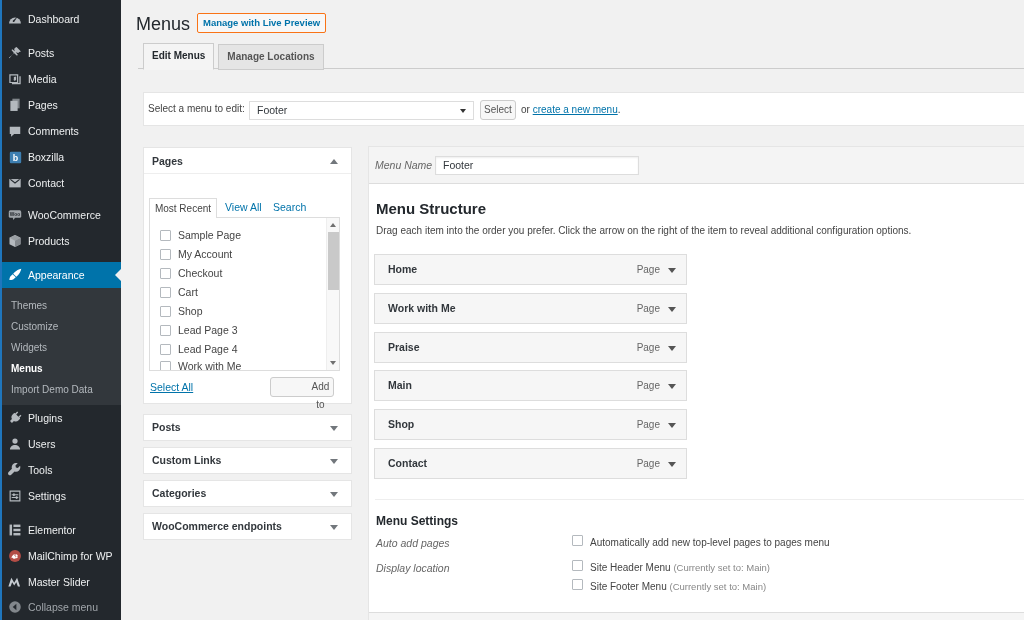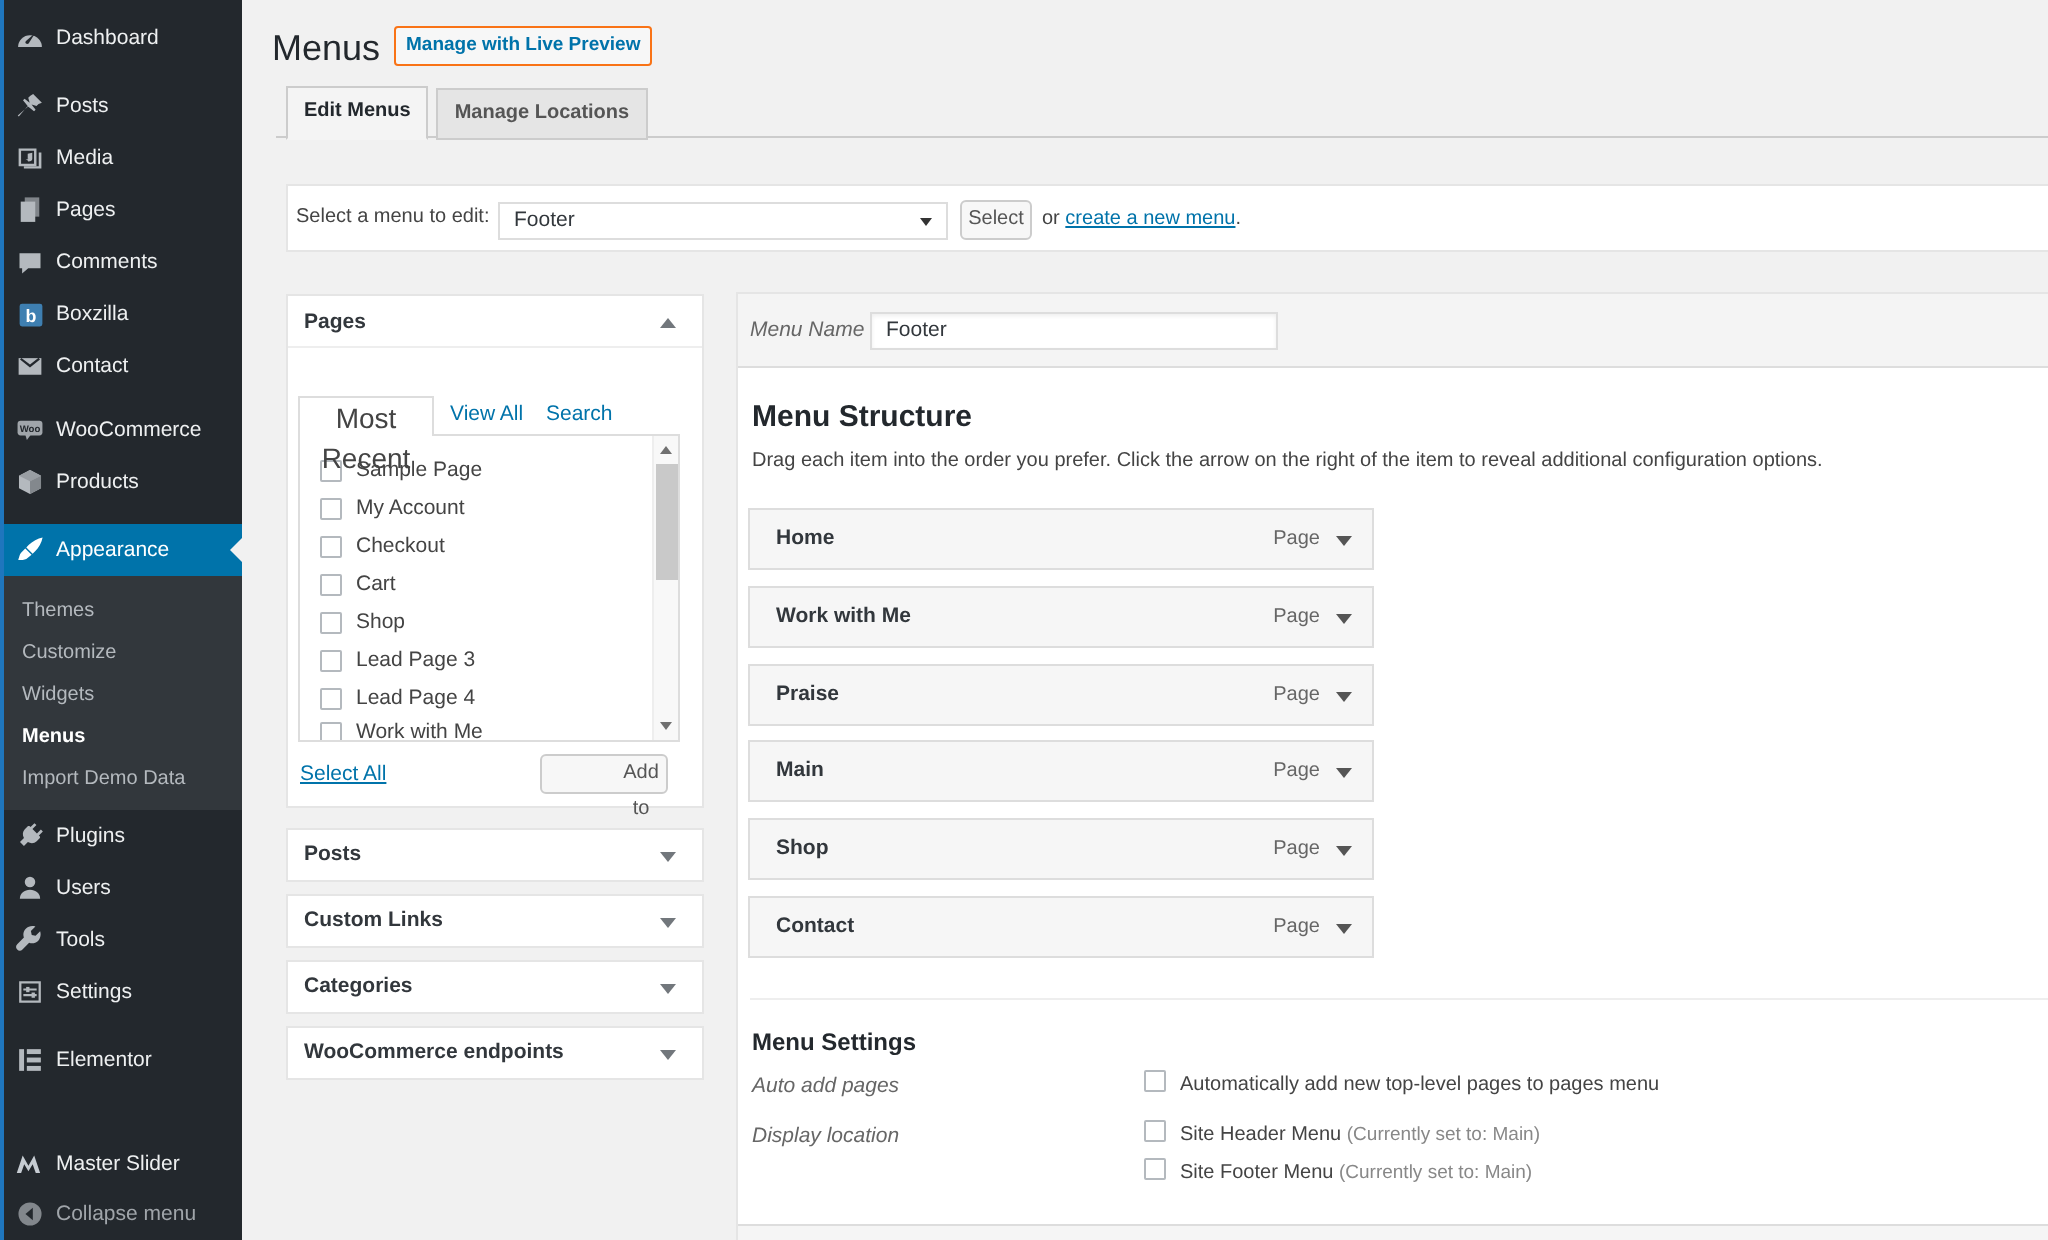--- a/index.html
+++ b/index.html
@@ -28,21 +28,21 @@
 #selectbox .arr { position:absolute; right:7px; top:7px; width:0; height:0; border-top:4px solid #333; border-left:3.5px solid transparent; border-right:3.5px solid transparent; }
 #selbtn { position:absolute; left:336px; top:7px; width:36px; height:20px; background:#f7f7f7; border:1px solid #ccc; border-radius:3px; color:#555; font-size:10px; text-align:center; line-height:18px; }
 #orcreate { position:absolute; left:377px; top:0; line-height:33px; font-size:10px; color:#444; }
 a.blue { color:#0073aa; text-decoration:underline; }
 
 #pagespanel { position:absolute; left:22px; top:27px; width:209px; height:257px; background:#fff; border:1px solid #e5e5e5; }
 .phead { height:26px; line-height:26px; padding-left:8px; font-size:10.5px; font-weight:bold; color:#32373c; position:relative; }
 #pagespanel .phead { border-bottom:1px solid #eee; }
 .phead .tri { position:absolute; right:13px; top:11px; width:0; height:0; border-top:5px solid #72777c; border-left:4px solid transparent; border-right:4px solid transparent; }
 .phead .tri.up { border-top:none; border-bottom:5px solid #72777c; }
-#mrtab { position:absolute; left:5px; top:50px; width:68px; height:20px; background:#fff; border:1px solid #ddd; border-bottom:none; z-index:2; font-size:14px; color:#444; text-align:center; line-height:20px; }
+#mrtab { position:absolute; left:5px; top:50px; width:68px; height:20px; background:#fff; border:1px solid #ddd; border-bottom:none; z-index:2; font-size:10px; color:#444; text-align:center; line-height:20px; }
 #viewall { position:absolute; left:81px; top:53px; font-size:10.5px; }
 #searchl { position:absolute; left:129px; top:53px; font-size:10.5px; }
 #listbox { position:absolute; left:5px; top:69px; width:191px; height:154px; border:1px solid #ddd; background:#fff; overflow:hidden; }
 .li { position:absolute; left:0; width:100%; height:19px; }
 .li .cb { position:absolute; left:10px; top:4px; width:11px; height:11px; border:1px solid #b4b9be; background:#fff; border-radius:1px; }
 .li .tx { position:absolute; left:28px; top:3px; font-size:10.5px; color:#444; }
 #sbar { position:absolute; right:0; top:0; width:13px; height:100%; background:#f8f8f8; border-left:1px solid #eee; }
 #sbar .thumb { position:absolute; left:1px; top:14px; width:11px; height:58px; background:#c9c9c9; }
 #sbar .a { position:absolute; left:3px; width:0; height:0; }
 #sbar .a.up { top:5px; border-bottom:4px solid #707070; border-left:3.5px solid transparent; border-right:3.5px solid transparent; }
@@ -216,20 +216,29 @@
       <span class="ic">
     <svg width="14" height="14" viewBox="0 0 16 16">
           <rect x="1.8" y="1.8" width="2.8" height="12.4" fill="#b4b9be"></rect>
           <rect x="6.2" y="1.8" width="8" height="2.8" fill="#b4b9be"></rect>
           <rect x="6.2" y="6.6" width="8" height="2.8" fill="#b4b9be"></rect>
           <rect x="6.2" y="11.4" width="8" height="2.8" fill="#b4b9be"></rect>
         </svg>
   </span>
       <span class="lb">Elementor</span>
     </div>
+  <div class="mi" style="top:543px">
+      <span class="ic">
+    <svg width="14" height="14" viewBox="0 0 16 16">
+          <circle cx="8" cy="8" r="6.8" fill="#b34d46"></circle>
+          <path fill="#fff" d="M3.8 9.6c.5-.8 1-2 2-2.7.8-.6 1.8-.7 2.5-.2.3-.5 1-.7 1.6-.5.8.2 1.3.8 1.2 1.6 0 .2-.2.5-.4.7.3.3.4.7.3 1.1-.1.6-.8 1-1.4.9l-.3-.1c-.7.8-1.9 1.1-2.9.7-.6-.2-1-.7-1.2-1.2-.5.1-1 0-1.4-.3zm2.9-1.5c.6-.3 1.4-.2 1.8.3.3.4.3.9 0 1.3.5-.1.9-.5 1-1 .1-.7-.4-1.3-1.1-1.4-.7-.1-1.4.3-1.7.8z"></path>
+        </svg>
+  </span>
+      <span class="lb">MailChimp for WP</span>
+    </div>
   <div class="mi" style="top:569px">
       <span class="ic">
     <svg width="16" height="14" viewBox="0 0 18 16">
           <path fill="#c6ccd2" d="M.5 13.8L4.3 2.5l3.7 6.6 3.7-6.6 3.8 11.3h-2.8l-2-5.6-2.7 4.4-2.7-4.4-2 5.6z"></path>
         </svg>
   </span>
       <span class="lb">Master Slider</span>
     </div>
   <div class="mi" style="top:594px; color:#a0a5aa">
       <span class="ic">

